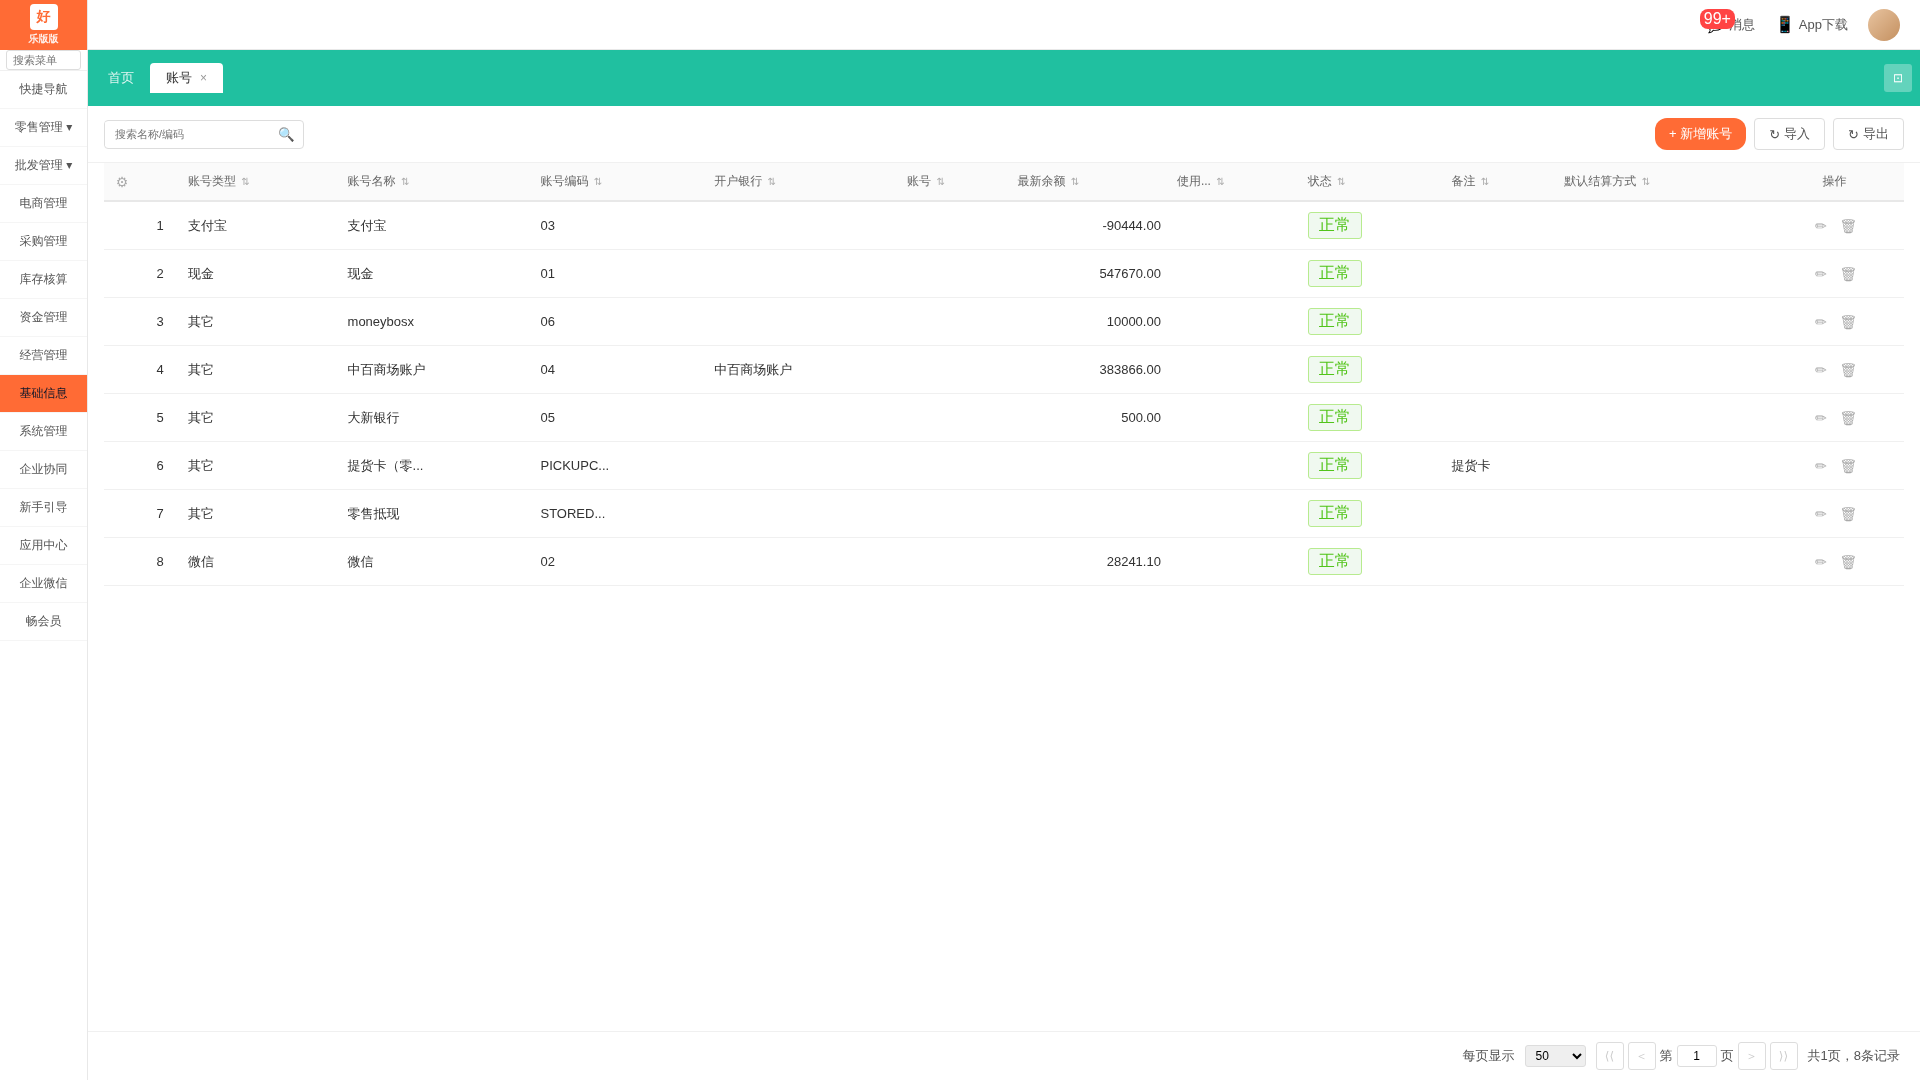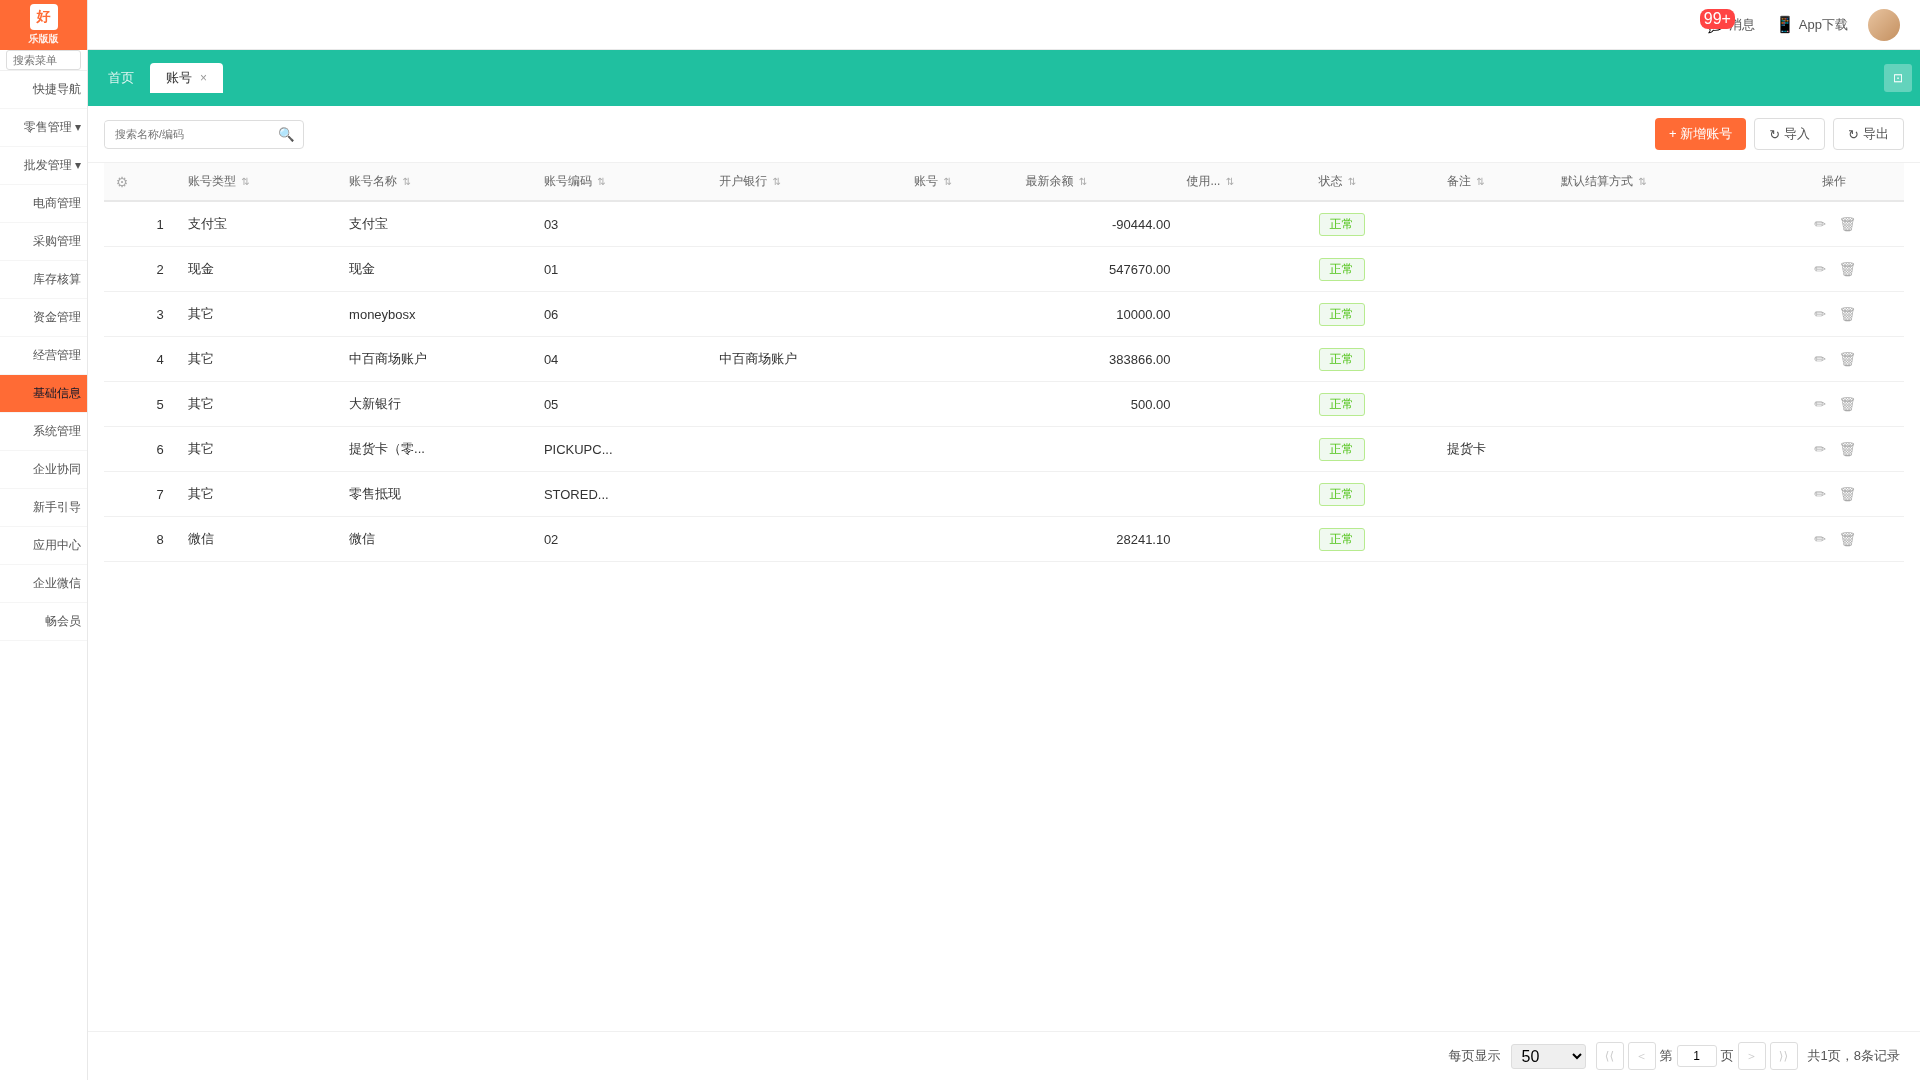--- a/index.html
+++ b/index.html
@@ -39,21 +39,21 @@
     .sidebar-logo .logo-text { font-size: 10px; color: rgba(255,255,255,0.9); }
     .sidebar-search {
       padding: 0 6px;
       border-bottom: 1px solid #f0f0f0;
     }
     .sidebar-search input {
       width: 100%; border: 1px solid #ddd; border-radius: 3px; padding: 3px 6px; font-size: 11px; outline: none;
     }
     .sidebar-item {
       padding: 10px 6px;
-      text-align: right;
+      text-align: center;
       cursor: pointer;
       color: #555;
       font-size: 12px;
       border-bottom: 1px solid #f5f5f5;
       transition: background 0.2s;
     }
     .sidebar-item.active { background: #ff6b35; color: #0f172a; border-radius: 0; }
 
     
     .main-content {
@@ -149,21 +149,21 @@
       color: #999;
     }
     .search-box .search-btn {
       background: none; border: none; padding: 6px 8px; cursor: pointer; color: #999;
     }
     .action-btns {
       display: flex; gap: 8px;
     }
     .btn-primary {
       background: #ff6b35; color: #fff; border: none;
-      padding: 6px 14px; border-radius: 4px; cursor: pointer; font-size: 13px;
+      padding: 6px 14px; border-radius: 12px; cursor: pointer; font-size: 13px;
       display: flex; align-items: center; gap: 4px;
     }
     .btn-secondary {
       background: #fff; color: #555; border: 1px solid #ddd;
       padding: 6px 14px; border-radius: 4px; cursor: pointer; font-size: 13px;
       display: flex; align-items: center; gap: 4px;
     }
 
     
     .table-wrap {
@@ -191,21 +191,21 @@
     td {
       padding: 10px 8px;
       color: #333;
       border-bottom: 1px solid #f0f0f0;
       white-space: nowrap;
     }
     .status-badge {
       display: inline-block;
       padding: 2px 10px;
       border-radius: 3px;
-      font-size: 12px;
+      font-size: 16px;
       background: #f0f9f0;
       color: #52c41a;
       border: 1px solid #b7eb8f;
     }
     .col-num { width: 40px; text-align: center; }
     .col-actions { text-align: center; }
     .action-icon {
       display: inline-flex; align-items: center; justify-content: center;
       width: 24px; height: 24px; cursor: pointer; color: #aaa;
       font-size: 14px;
@@ -217,22 +217,22 @@
       align-items: center;
       justify-content: flex-end;
       padding: 10px 20px;
       border-top: 1px solid #f0f0f0;
       background: #fff;
       gap: 10px;
       font-size: 13px;
       color: #555;
     }
     .page-size-select {
-      border: 1px solid #ddd; border-radius: 3px; padding: 2px 20px 2px 6px;
-      font-size: 16px; cursor: pointer; appearance: auto;
+      border: 1px solid #ddd; border-radius: 3px; padding: 2px 12px 2px 6px;
+      font-size: 12px; cursor: pointer; appearance: auto;
     }
     .pagination {
       display: flex; align-items: center; gap: 4px;
     }
     .page-btn {
       width: 28px; height: 28px; display: flex; align-items: center; justify-content: center;
       border: 1px solid #ddd; border-radius: 3px; cursor: pointer; color: #555;
       background: #fff; font-size: 12px;
     }
     .page-btn.disabled { color: #ccc; cursor: not-allowed; }

